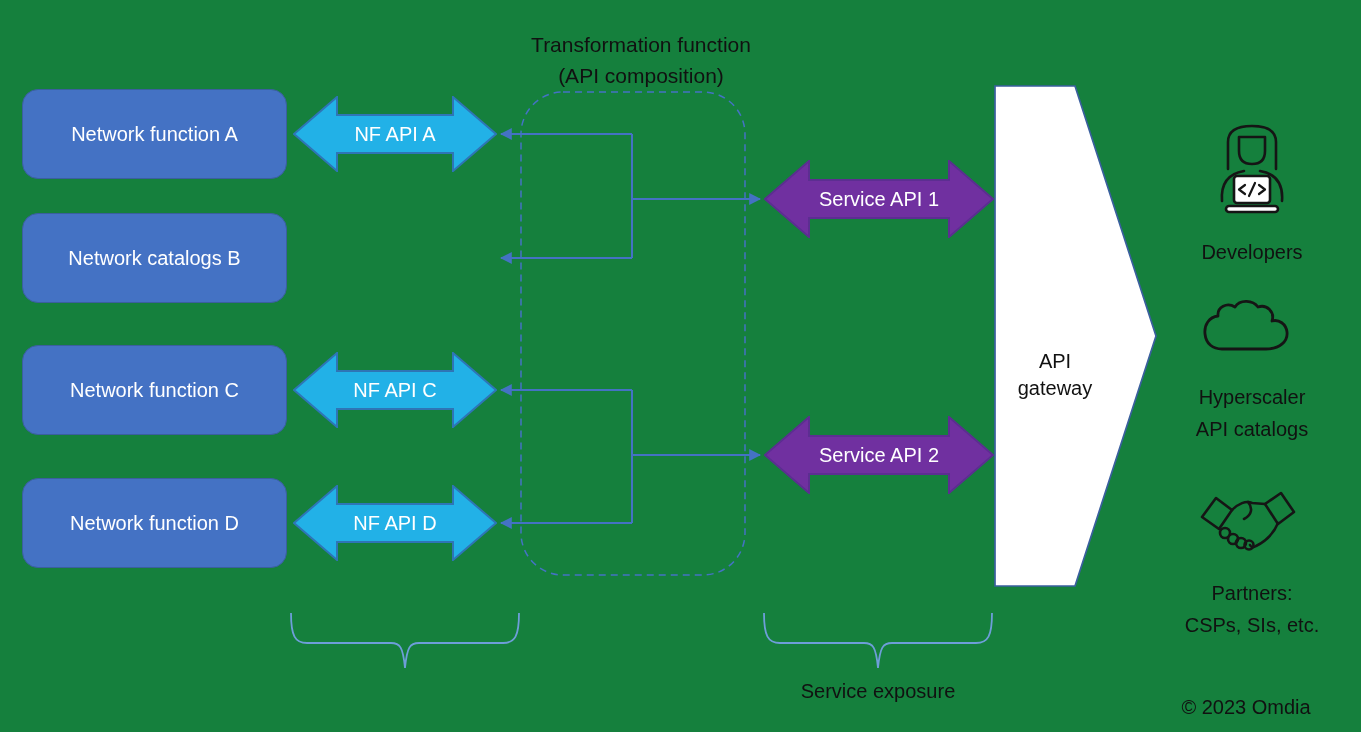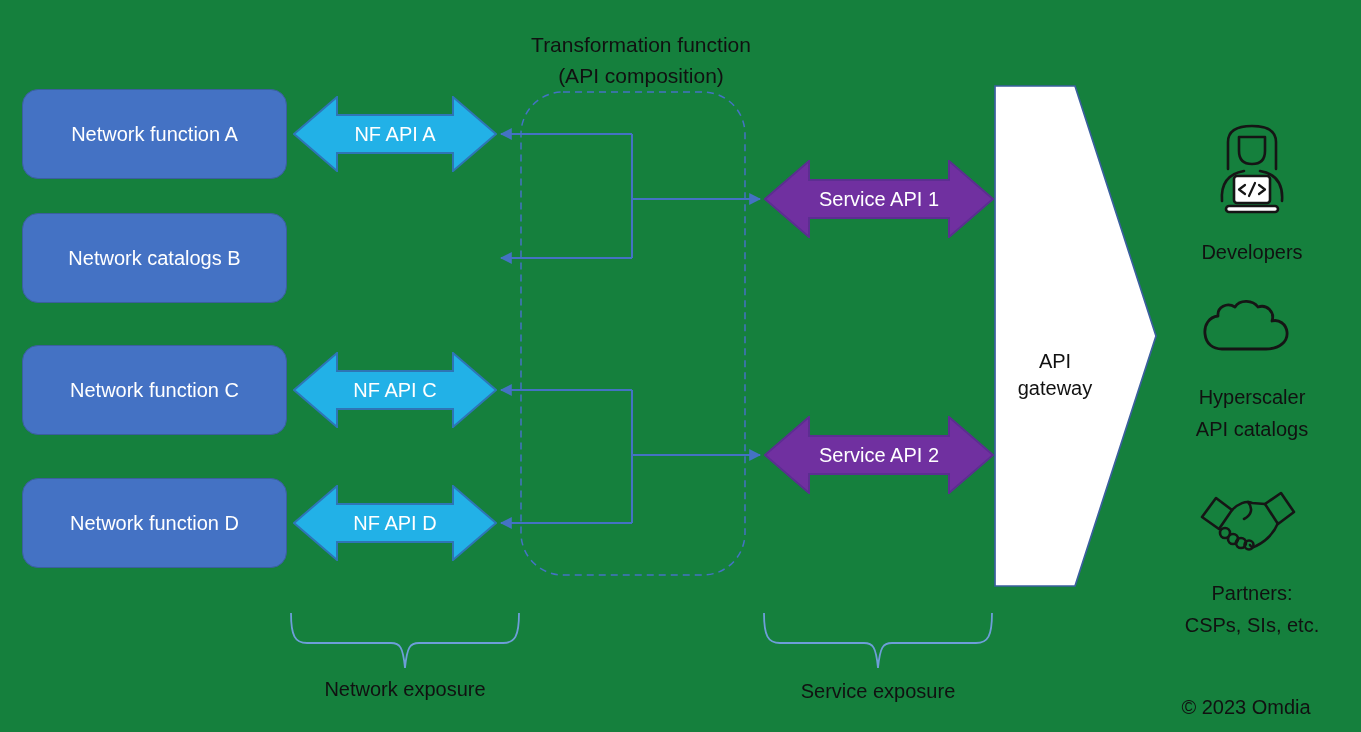--- a/index.html
+++ b/index.html
@@ -119,21 +119,20 @@
   </div>
 
   <svg class="abs icon-svg" style="left:990px;top:80px" width="172" height="512" viewBox="0 0 172 512">
     <polygon points="5,6 85,6 166,256 85,506 5,506" fill="#ffffff" stroke="#3A5F9E" stroke-width="1.7"></polygon>
   </svg>
   <div class="abs gateway-label">
     <span>API</span><br>
     <span>gateway</span>
   </div>
 
-  <div class="abs exposure-label" style="left:255px;top:678px;width:300px">Network exposure</div>
   <div class="abs exposure-label" style="left:728px;top:680px;width:300px">Service exposure</div>
 
   <svg class="abs icon-svg" style="left:1212px;top:120px" width="80" height="100" viewBox="0 0 80 100">
     <path class="icon-stroke" d="M 16,49 V 22 Q 16,6 40,6 Q 64,6 64,22 V 49"></path>
     <path class="icon-stroke" d="M 27,17 H 53 V 31 Q 53,44 40,44 Q 27,44 27,31 Z"></path>
     <path class="icon-stroke" d="M 10,81 Q 8,55 32,51"></path>
     <path class="icon-stroke" d="M 70,81 Q 72,55 48,51"></path>
     <rect class="icon-fillwhite" x="22" y="56" width="36" height="27" rx="3"></rect>
     <path class="icon-stroke" style="stroke-width:2.2" d="M 33,65 L 27,69.5 L 33,74"></path>
     <path class="icon-stroke" style="stroke-width:2.2" d="M 47,65 L 53,69.5 L 47,74"></path>

